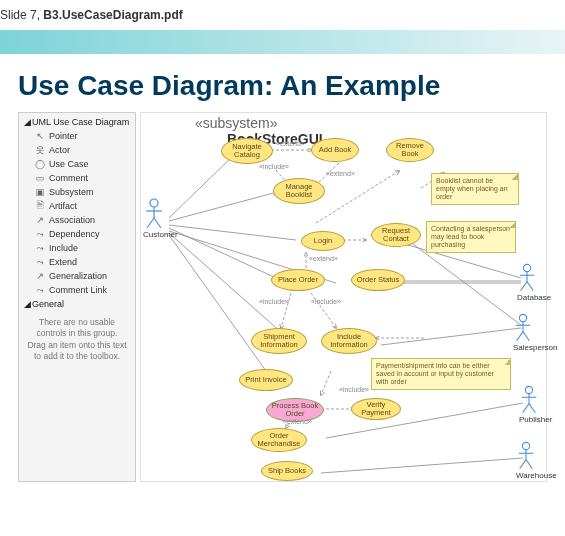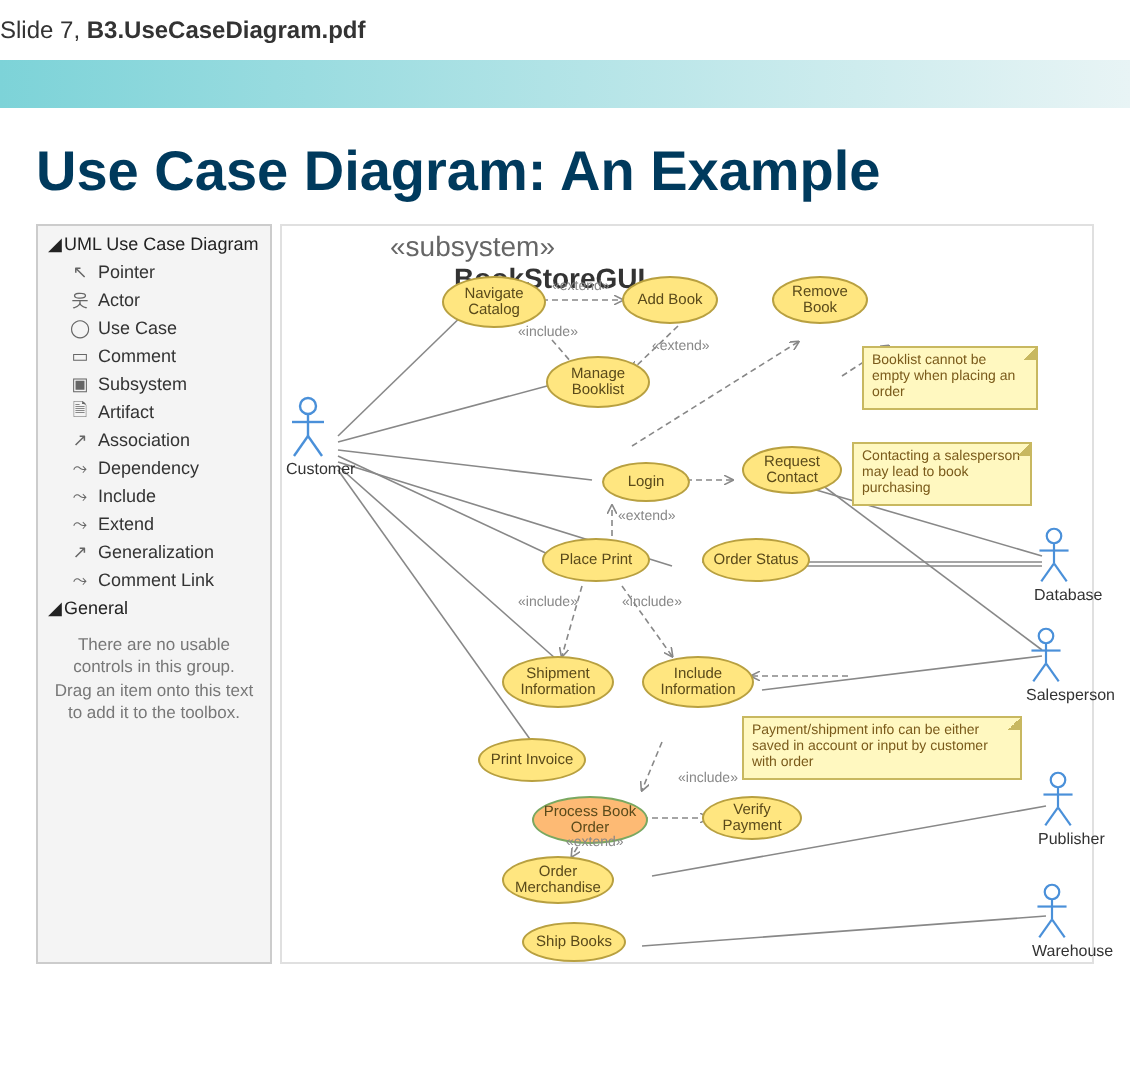--- a/index.html
+++ b/index.html
@@ -201,26 +201,26 @@
           </svg>
         <span>Warehouse</span>
       </div>
 
       <div class="usecase" style="left:80px; top:25px; width:52px; height:26px;">Navigate Catalog</div>
       <div class="usecase" style="left:170px; top:25px; width:48px; height:24px;">Add Book</div>
       <div class="usecase" style="left:245px; top:25px; width:48px; height:24px;">Remove Book</div>
       <div class="usecase" style="left:132px; top:65px; width:52px; height:26px;">Manage Booklist</div>
       <div class="usecase" style="left:230px; top:110px; width:50px; height:24px;">Request Contact</div>
       <div class="usecase" style="left:160px; top:118px; width:44px; height:20px;">Login</div>
-      <div class="usecase" style="left:130px; top:156px; width:54px; height:22px;">Place Print</div>
+      <div class="usecase" style="left:130px; top:156px; width:54px; height:22px;">Place Order</div>
       <div class="usecase" style="left:210px; top:156px; width:54px; height:22px;">Order Status</div>
       <div class="usecase" style="left:110px; top:215px; width:56px; height:26px;">Shipment Information</div>
       <div class="usecase" style="left:180px; top:215px; width:56px; height:26px;">Include Information</div>
       <div class="usecase" style="left:98px; top:256px; width:54px; height:22px;">Print Invoice</div>
-      <div class="usecase" style="left:125px; top:285px; width:58px; height:24px; background:#fdba74; border-color:#7aa860;">Process Book Order</div>
+      <div class="usecase" style="left:125px; top:285px; width:58px; height:24px; background:#f9a8d4; border-color:#7aa860;">Process Book Order</div>
       <div class="usecase" style="left:210px; top:285px; width:50px; height:22px;">Verify Payment</div>
       <div class="usecase" style="left:110px; top:315px; width:56px; height:24px;">Order Merchandise</div>
       <div class="usecase" style="left:120px; top:348px; width:52px; height:20px;">Ship Books</div>
 
       <div class="note" style="left:290px; top:60px; width:88px;">Booklist cannot be empty when placing an order</div>
       <div class="note" style="left:285px; top:108px; width:90px;">Contacting a salesperson may lead to book purchasing</div>
       <div class="note" style="left:230px; top:245px; width:140px;">Payment/shipment info can be either saved in account or input by customer with order</div>
 
       <span class="edge-label" style="left:135px; top:27px;">«extend»</span>
       <span class="edge-label" style="left:118px; top:50px;">«include»</span>

